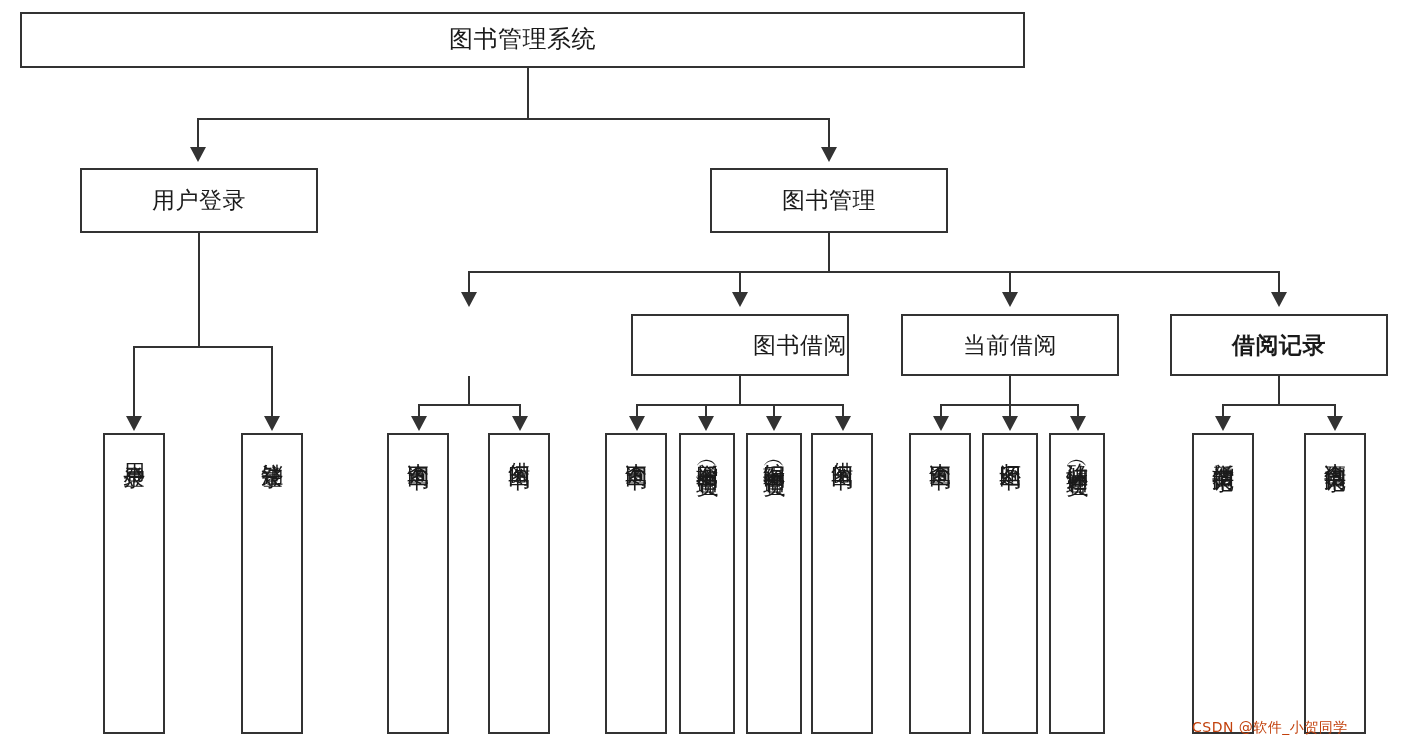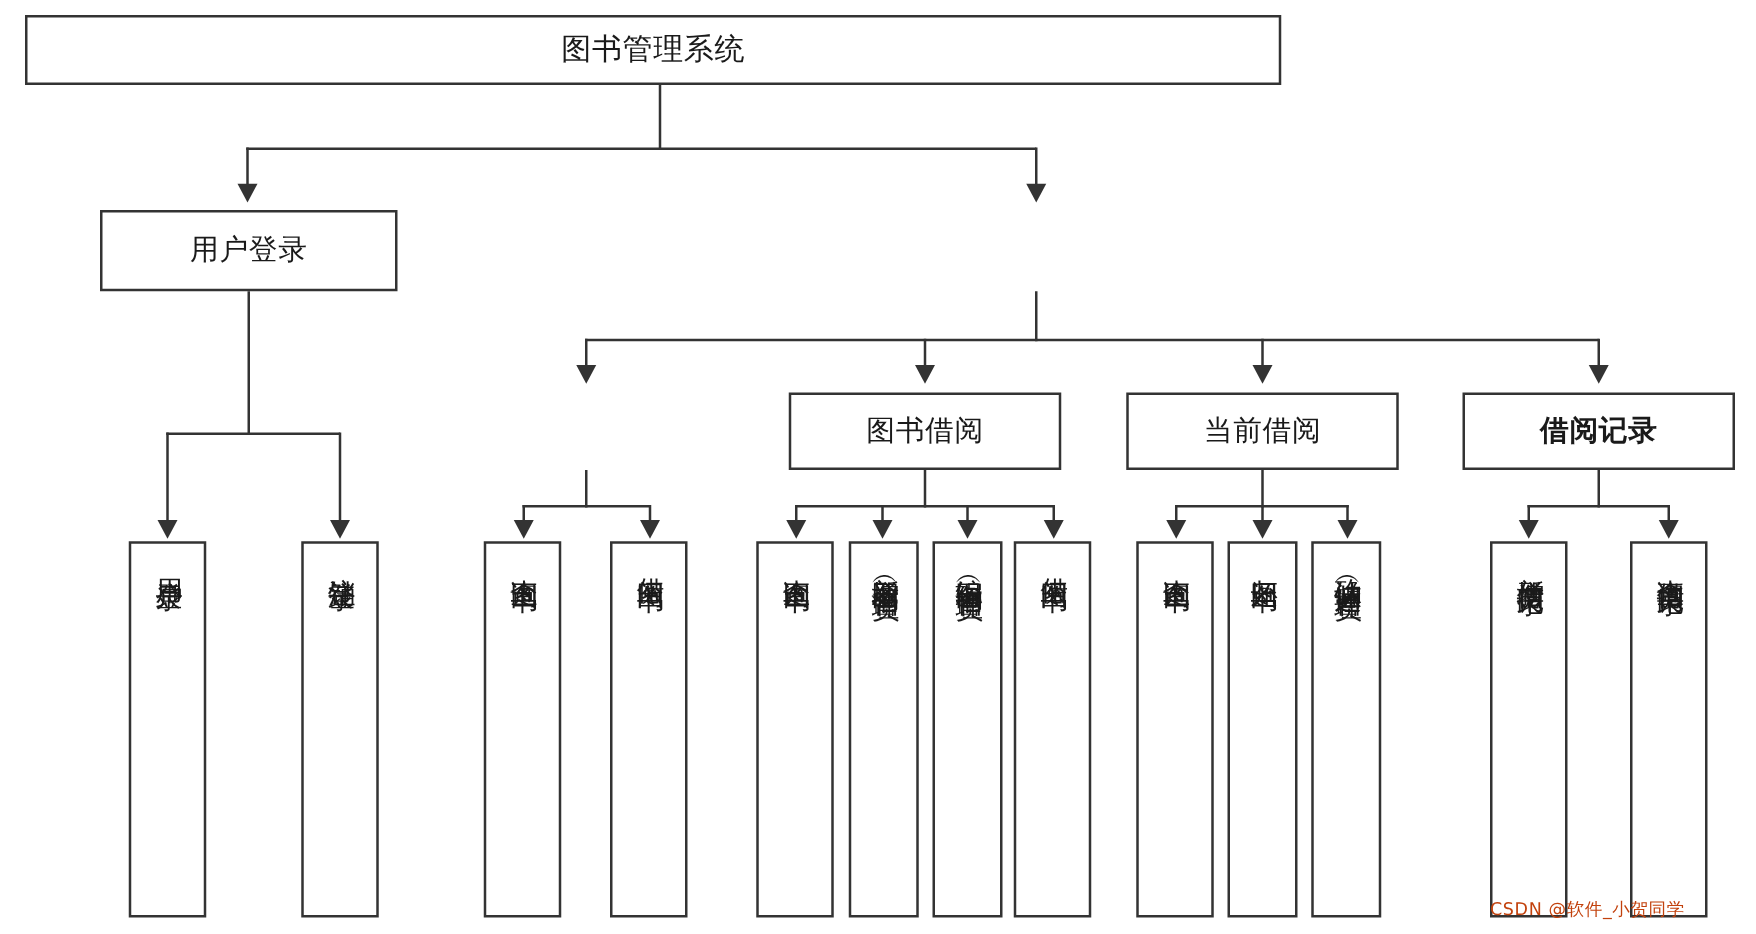--- a/index.html
+++ b/index.html
@@ -95,40 +95,43 @@
   <div class="ln h" style="left:197px; top:118px; width:632px;"></div>
   <div class="ln v" style="left:197px; top:118px; height:30px;"></div>
   <div class="ln v" style="left:828px; top:118px; height:30px;"></div>
   <div class="arrow" style="left:190px; top:147px;"></div>
   <div class="arrow" style="left:821px; top:147px;"></div>
 
   <div class="node horiz" style="left:80px; top:168px; width:238px; height:65px;">
     <span class="label">用户登录</span>
   </div>
 
+  <div class="node horiz" style="left:710px; top:168px; width:238px; height:65px;">
+    <span class="label">图书管理</span>
+  </div>
 
   <div class="ln v" style="left:198px; top:233px; height:115px;"></div>
   <div class="ln h" style="left:133px; top:346px; width:139px;"></div>
   <div class="ln v" style="left:133px; top:346px; height:72px;"></div>
   <div class="ln v" style="left:271px; top:346px; height:72px;"></div>
   <div class="arrow" style="left:126px; top:416px;"></div>
   <div class="arrow" style="left:264px; top:416px;"></div>
 
   <div class="ln v" style="left:828px; top:233px; height:40px;"></div>
   <div class="ln h" style="left:468px; top:271px; width:811px;"></div>
   <div class="ln v" style="left:468px; top:271px; height:22px;"></div>
   <div class="ln v" style="left:739px; top:271px; height:22px;"></div>
   <div class="ln v" style="left:1009px; top:271px; height:22px;"></div>
   <div class="ln v" style="left:1278px; top:271px; height:22px;"></div>
   <div class="arrow" style="left:461px; top:292px;"></div>
   <div class="arrow" style="left:732px; top:292px;"></div>
   <div class="arrow" style="left:1002px; top:292px;"></div>
   <div class="arrow" style="left:1271px; top:292px;"></div>
 
-  <div class="node horiz" style="left:631px; top:314px; width:218px; height:62px;">
+  <div class="node horiz" style="left:631px; top:314px; width:218px; height:62px;justify-content:flex-end;">
     <span class="label">图书借阅</span>
   </div>
   <div class="node horiz" style="left:901px; top:314px; width:218px; height:62px;align-items:center;">
     <span class="label">当前借阅</span>
   </div>
   <div class="node horiz" style="left:1170px; top:314px; width:218px; height:62px;font-weight:bold;">
     <span class="label">借阅记录</span>
   </div>
 
   <div class="ln v" style="left:468px; top:376px; height:30px;"></div>

